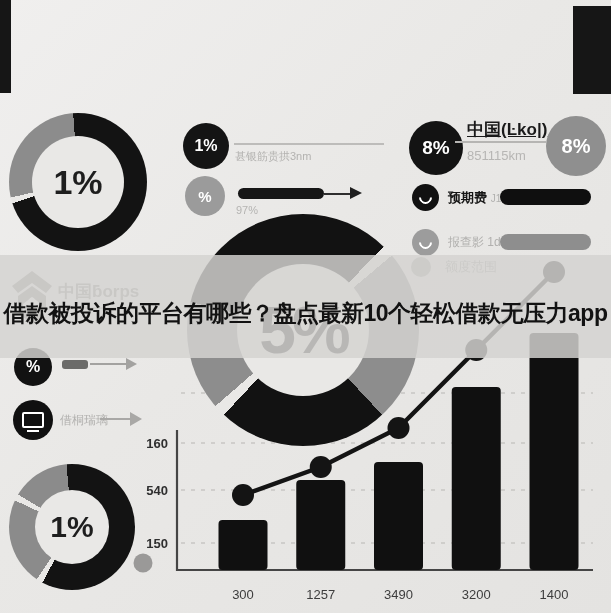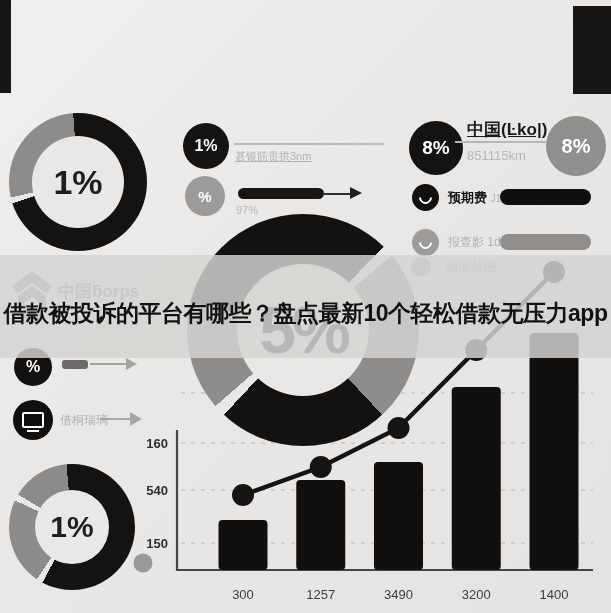--- a/index.html
+++ b/index.html
@@ -76,21 +76,21 @@
     <div class="hole" style="inset:50px;font-size:66px;letter-spacing:-4px;color:#2a2a2a;">5%</div>
   </div>
 
   <div class="abs donut z2" style="left:9px;top:464px;width:126px;height:126px;
        background:conic-gradient(#131313 0deg 208deg,#e9e8e6 208deg 214deg,#8b8b8b 214deg 295deg,#e9e8e6 295deg 301deg,#8b8b8b 301deg 355deg,#131313 355deg 360deg);">
     <div class="hole" style="inset:26px;font-size:30px;">1%</div>
   </div>
 
   <div class="abs badge z2" style="left:183px;top:123px;width:46px;height:46px;background:#141414;font-size:16px;">1%</div>
   <div class="abs hairline z2" style="left:234px;top:143px;width:150px;background:#bdbcba;"></div>
-  <div class="abs z2" style="left:235px;top:149px;font-size:11px;color:#b3b2b0;text-decoration:underline;">甚银筋贵拱3nm</div>
+  <div class="abs z2" style="left:235px;top:149px;font-size:11px;color:#b3b2b0;">甚银筋贵拱3nm</div>
   <div class="abs badge z2" style="left:185px;top:176px;width:40px;height:40px;background:#9b9b9b;font-size:15px;">%</div>
   <div class="abs pill z2" style="left:238px;top:188px;width:86px;height:11px;background:#161616;border-radius:6px;"></div>
   <div class="abs arrow-line z2" style="left:324px;top:192.5px;width:27px;background:#2e2e2e;"></div>
   <div class="abs arrow-head z2" style="left:350px;top:187px;border-top:6.5px solid transparent;border-bottom:6.5px solid transparent;border-left:12px solid #1f1f1f;"></div>
   <div class="abs z2" style="left:236px;top:204px;font-size:11px;color:#b5b4b2;">97%</div>
 
   <div class="abs badge z2" style="left:409px;top:121px;width:54px;height:54px;background:#131313;font-size:19px;">8%</div>
   <div class="abs z2" style="left:467px;top:118px;font-size:17px;font-weight:700;color:#1a1a1a;text-decoration:underline;">中国(Ŀko|)</div>
   <div class="abs hairline z2" style="left:455px;top:141px;width:91px;background:#b6b5b3;"></div>
   <div class="abs z2" style="left:467px;top:148px;font-size:13px;color:#b7b6b4;">851115km</div>

